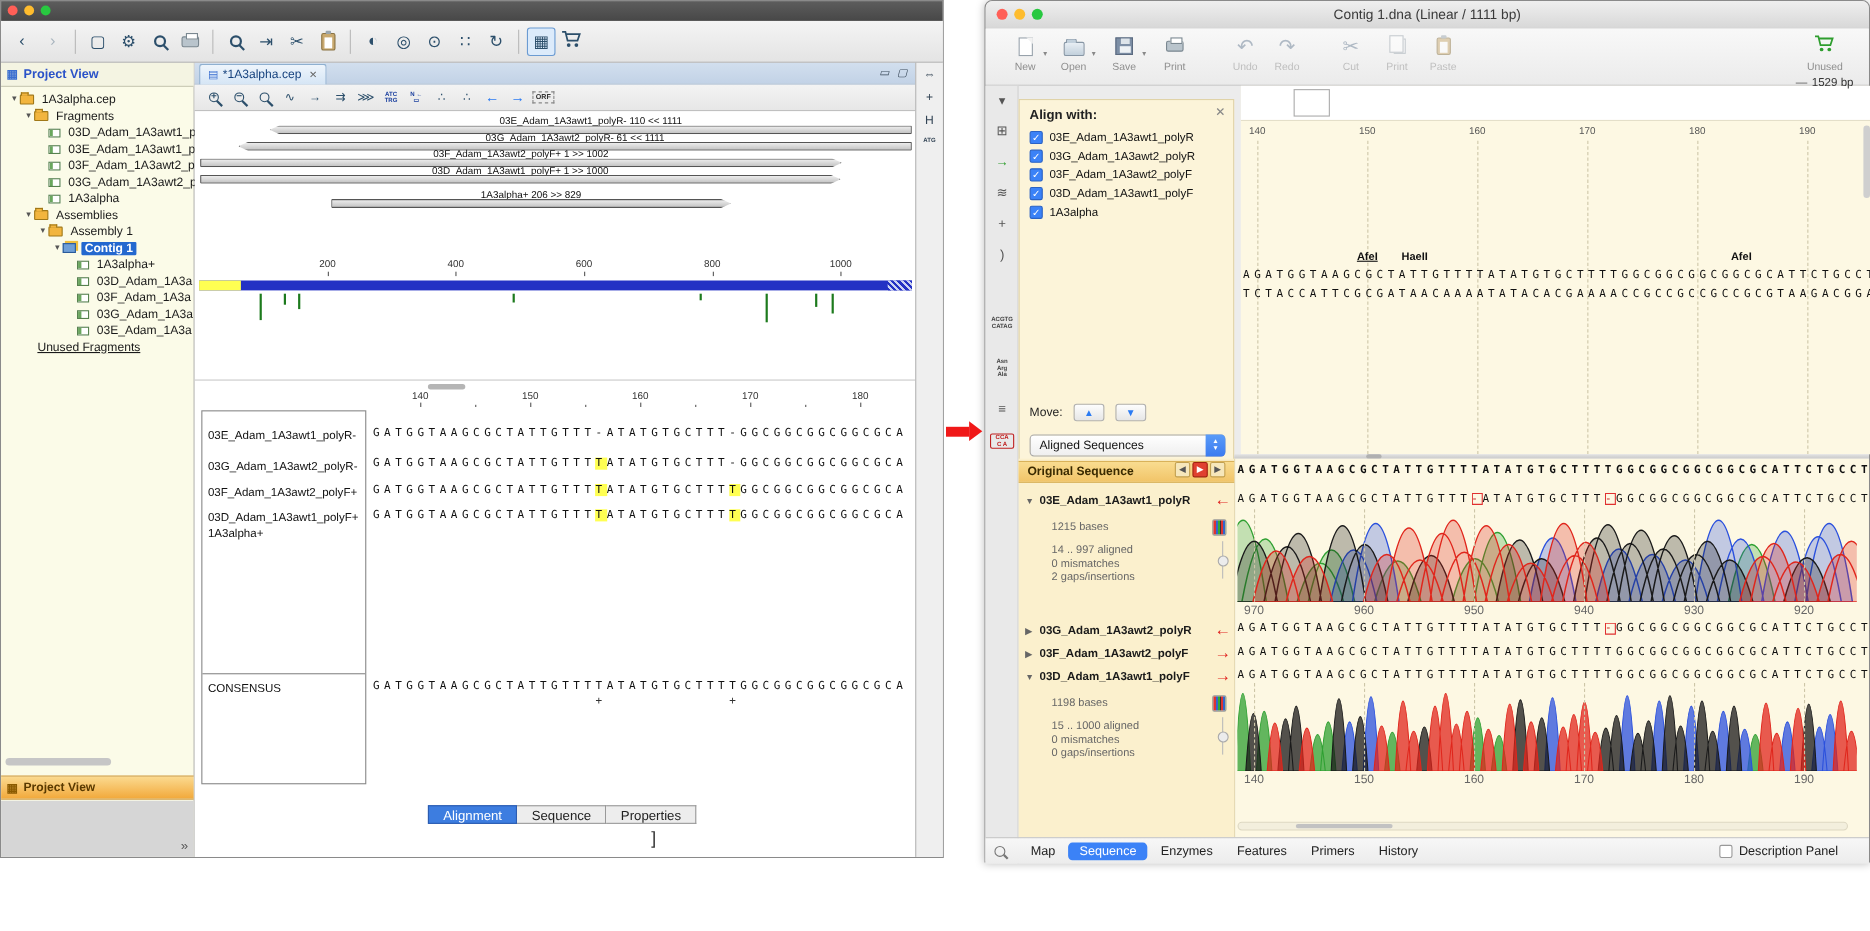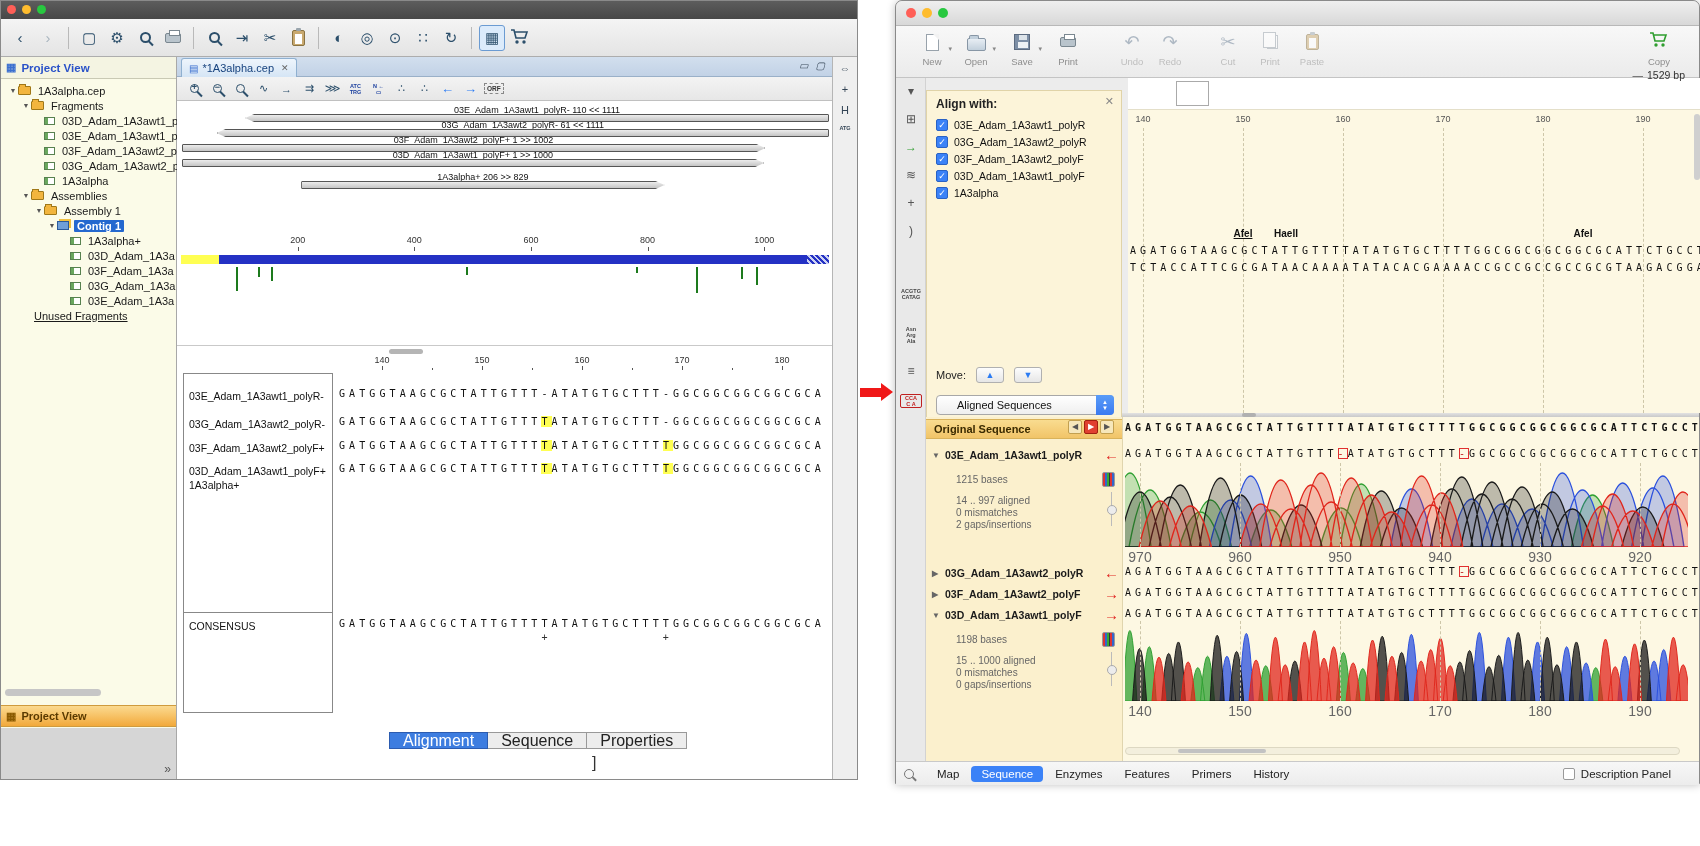--- a/index.html
+++ b/index.html
@@ -86,21 +86,21 @@
 .align-panel{position:absolute;left:4px;top:298px;width:648px;height:378px}
 .aln-ruler{position:absolute;left:156px;top:0;width:490px;height:16px}
 .aln-names{position:absolute;left:2px;top:18px;width:150px;height:340px;border:1px solid #888;background:#fff}
 .aln-name{position:absolute;left:5px;font-size:10.5px;color:#111;white-space:nowrap}
 .consensus-sep{position:absolute;left:0;top:238px;width:100%;height:1px;background:#888}
 .aln-seqs{position:absolute;left:156px;top:18px;width:492px;height:340px;background:#fff;overflow:hidden}
 .mono-seq{position:absolute;font-family:"DejaVu Sans Mono",monospace;font-size:10px;letter-spacing:4.1px;white-space:pre;color:#111}
 .hl{background:#ffff52}
 .gapbox{box-shadow:inset 0 0 0 1px #e03030;color:#c02020}
 .lw-bottabs{position:absolute;left:212px;top:675px;display:flex}
-.lw-btab{height:17px;padding:1px 13px;font-size:16px;border:1px solid #999;border-left:none;background:#ededed;color:#222;display:flex;align-items:center}
+.lw-btab{height:17px;padding:1px 13px;font-size:12px;border:1px solid #999;border-left:none;background:#ededed;color:#222;display:flex;align-items:center}
 .lw-btab:first-child{border-left:1px solid #999}
 .lw-btab.active{background:#3d7de0;color:#fff;border-color:#2c5cb0}
 .lw-rightstrip{position:absolute;right:0;top:56px;width:25px;bottom:0;background:#efefef;border-left:1px solid #b5b5b5;display:flex;flex-direction:column;align-items:center;padding-top:5px;gap:9px;font-size:11px;color:#345}
 .rs-i.tiny{font-size:5.5px;font-weight:bold}
 
 .annot-arrow{position:absolute;left:860px;top:388px;width:21px;height:9px;background:#f01818;z-index:20}
 .annot-arrow::after{content:'';position:absolute;left:21px;top:-5px;border-left:12px solid #f01818;border-top:9.5px solid transparent;border-bottom:9.5px solid transparent}
 .annot-bracket{position:absolute;left:592px;top:754px;font-size:16px;color:#333;z-index:20}
 
 .rw-titlebar{position:absolute;left:0;top:0;right:0;height:25px;background:linear-gradient(#efefef,#d8d8d8);border-bottom:1px solid #b8b8b8;border-radius:7px 7px 0 0}
@@ -120,21 +120,21 @@
 .ss-i.green{color:#2f9e2f;font-weight:bold}
 .ss-i.tinytxt{font-size:5.5px;line-height:6px;white-space:pre;font-weight:bold;color:#444}
 .ss-i.red{color:#c02020;border:1px solid #c02020;border-radius:2px;left:4px;width:22px}
 .rw-alignwith{position:absolute;left:30px;top:12px;width:196px;height:344px;background:#fcf4d9;border:1px solid #e0d3a8}
 .aw-title{position:absolute;left:9px;top:6px;font-weight:bold;font-size:12px;color:#222}
 .aw-close{position:absolute;right:7px;top:4px;color:#888;font-size:11px}
 .aw-item{position:absolute;left:9px;height:16px;display:flex;gap:6px;align-items:center;font-size:10.5px;color:#111;white-space:nowrap}
 .aw-cb{width:12px;height:12px;background:#3b82f7;border:1px solid #2a62c4;border-radius:2px;color:#fff;font-size:9px;line-height:10px;text-align:center;flex:0 0 12px}
 .aw-move{position:absolute;left:9px;top:276px;font-size:11px;color:#222;display:flex;align-items:center;gap:10px}
 .aw-mv-btn{width:28px;height:16px;border:1px solid #b0b0b0;background:linear-gradient(#fdfdfd,#e6e6e6);border-radius:3px;text-align:center;font-size:9px;color:#2b7bf3;line-height:14px}
-.aw-dd{position:absolute;left:9px;top:304px;width:178px;height:20px;border:1px solid #a8a8a8;border-radius:4px;background:linear-gradient(#fff,#efefef);font-size:11px;color:#111;display:flex;align-items:center;padding-left:20px;position:absolute}
+.aw-dd{position:absolute;left:9px;top:304px;width:178px;height:20px;border:1px solid #a8a8a8;border-radius:4px;background:linear-gradient(#fff,#efefef);font-size:11px;color:#111;display:flex;align-items:center;padding-left:8px;position:absolute}
 .aw-dd .caret{position:absolute;right:-1px;top:-1px;width:18px;height:20px;background:linear-gradient(#5a9cf8,#3b7af0);border-radius:0 4px 4px 0;color:#fff;font-size:6px;line-height:6px;display:flex;flex-direction:column;align-items:center;justify-content:center}
 .rw-seqtop{position:absolute;left:232px;top:0;width:573px;height:335px;background:#fdf8e3;overflow:hidden}
 .st-white{position:absolute;left:0;top:0;width:100%;height:32px;background:#fff;border-bottom:1px solid #e4dfc9}
 .st-minimap{position:absolute;left:48px;top:3px;width:33px;height:25px;background:#fff;border:1px solid #aaa}
 .st-num{position:absolute;top:36px;font-size:9px;color:#555;transform:translateX(-50%)}
 .st-vline{position:absolute;width:0;border-left:1px dashed #cdc6a8;top:50px;bottom:0}
 .st-vscroll{position:absolute;right:1px;top:36px;width:6px;height:66px;background:#cfcfcf;border-radius:3px}
 .enz{position:absolute;top:150px;font-size:10px;font-weight:bold;color:#111;transform:translateX(-50%)}
 .strand{left:2px}
 .rw-divider{position:absolute;left:226px;top:335px;right:0;height:4px;background:linear-gradient(#e2e2e2,#c9c9c9)}
@@ -148,21 +148,21 @@
 .os-tri{color:#666;font-size:8px;width:9px}
 .os-arrow{position:absolute;font-size:15px;font-weight:bold;color:#e02420}
 .os-sub{position:absolute;font-size:10px;color:#666;white-space:nowrap}
 .trace-chip{position:absolute;width:13px;height:15px;border:1px solid #999;border-radius:2px;background:repeating-linear-gradient(90deg,#d33 0 2px,#36c 2px 4px,#3a3 4px 6px,#333 6px 7px)}
 .mini-slider{position:absolute;width:1px;height:34px;background:#bbb}
 .mini-slider::after{content:'';position:absolute;left:-4px;top:13px;width:8px;height:8px;border-radius:50%;background:#ececec;border:1px solid #aaa}
 .rw-alnright{position:absolute;left:197px;top:0;right:0;height:100%;background:#fdf8e3;overflow:hidden}
 .trace-box{position:absolute;left:2px;width:563px}
 .trace-box svg{position:absolute;left:0;top:0;width:100%;height:100%}
 .tr-grid{position:absolute;width:0;border-left:1px dashed #cdc6a8;top:0;bottom:0}
-.tr-num{position:absolute;font-size:14px;color:#666;transform:translateX(-50%)}
+.tr-num{position:absolute;font-size:11px;color:#666;transform:translateX(-50%)}
 .rw-hscroll{position:absolute;left:2px;top:330px;width:555px;height:8px;background:#f3efdd;border:1px solid #ddd8c2;border-radius:4px}
 .rw-hscroll::after{content:'';position:absolute;left:52px;top:1px;width:88px;height:4px;background:#c2c2c2;border-radius:3px}
 .rw-bottombar{position:absolute;left:0;top:683px;right:0;height:24px;background:linear-gradient(#f7f7f7,#ececec);border-top:1px solid #c9c9c9;display:flex;align-items:center;padding:0 8px;gap:3px}
 .rb-search{width:10px;height:10px;border:1.5px solid #777;border-radius:50%;position:relative;margin-right:10px}
 .rb-search::after{content:'';position:absolute;width:5px;height:1.5px;background:#777;transform:rotate(45deg);right:-4px;bottom:-2px}
 .rb-tab{font-size:11.5px;color:#222;padding:2px 10px}
 .rb-tab.active{background:#3b82f7;color:#fff;border-radius:4px}
 .desc-panel{position:absolute;right:28px;display:flex;align-items:center;gap:6px;font-size:11.5px;color:#222}
 .desc-cb{width:12px;height:12px;border:1px solid #999;background:#fff;border-radius:2px}
 .i-cartbox{display:inline-block}
@@ -499,20 +499,21 @@
   <span class="annot-arrow"></span>
   <span class="annot-bracket">]</span>
 
   <section class="win right-win">
     <div class="rw-titlebar">
       <span class="lights">
         <i class="l r"></i>
         <i class="l y"></i>
         <i class="l g"></i>
       </span>
+      <span class="rw-title">Contig 1.dna  (Linear / 1111 bp)</span>
     </div>
     <div class="rw-toolbar" id="rtoolbar">
         <div class="rtb-item" style="left: 14px;">
           <div class="rtb-ic">
             <i class="i-page"></i>
             <span class="dd">▾</span>
           </div>
           <div class="lab">New</div>
         </div>
         <div class="rtb-item" style="left: 58px;">
@@ -566,21 +567,21 @@
           <div class="lab">Paste</div>
         </div>
         <div class="rtb-item" style="right: 18px;">
           <div class="rtb-ic">
             <i class="i-cartbox"><svg width="20" height="17" viewBox="0 0 20 17">
                 <path d="M1 2 h3 l2 8 h9 l2 -6 h-12" fill="none" stroke="#2f9e2f" stroke-width="1.6"></path>
                 <circle cx="7" cy="14" r="1.7" fill="#2f9e2f"></circle>
                 <circle cx="14" cy="14" r="1.7" fill="#2f9e2f"></circle>
               </svg></i>
           </div>
-          <div class="lab">Copy</div>
+          <div class="lab">Unused</div>
         </div>
       </div>
     <div class="bp-label"><b>—</b><span>1529 bp</span></div>
 
     <div class="rw-body">
       <div class="rw-sidestrip" id="sidestrip">
           <span class="ss-i" style="top: 6px;">▾</span>
           <span class="ss-i" style="top: 34px;">⊞</span>
           <span class="ss-i green" style="top: 62px;">→</span>
           <span class="ss-i" style="top: 90px;">≋</span>

